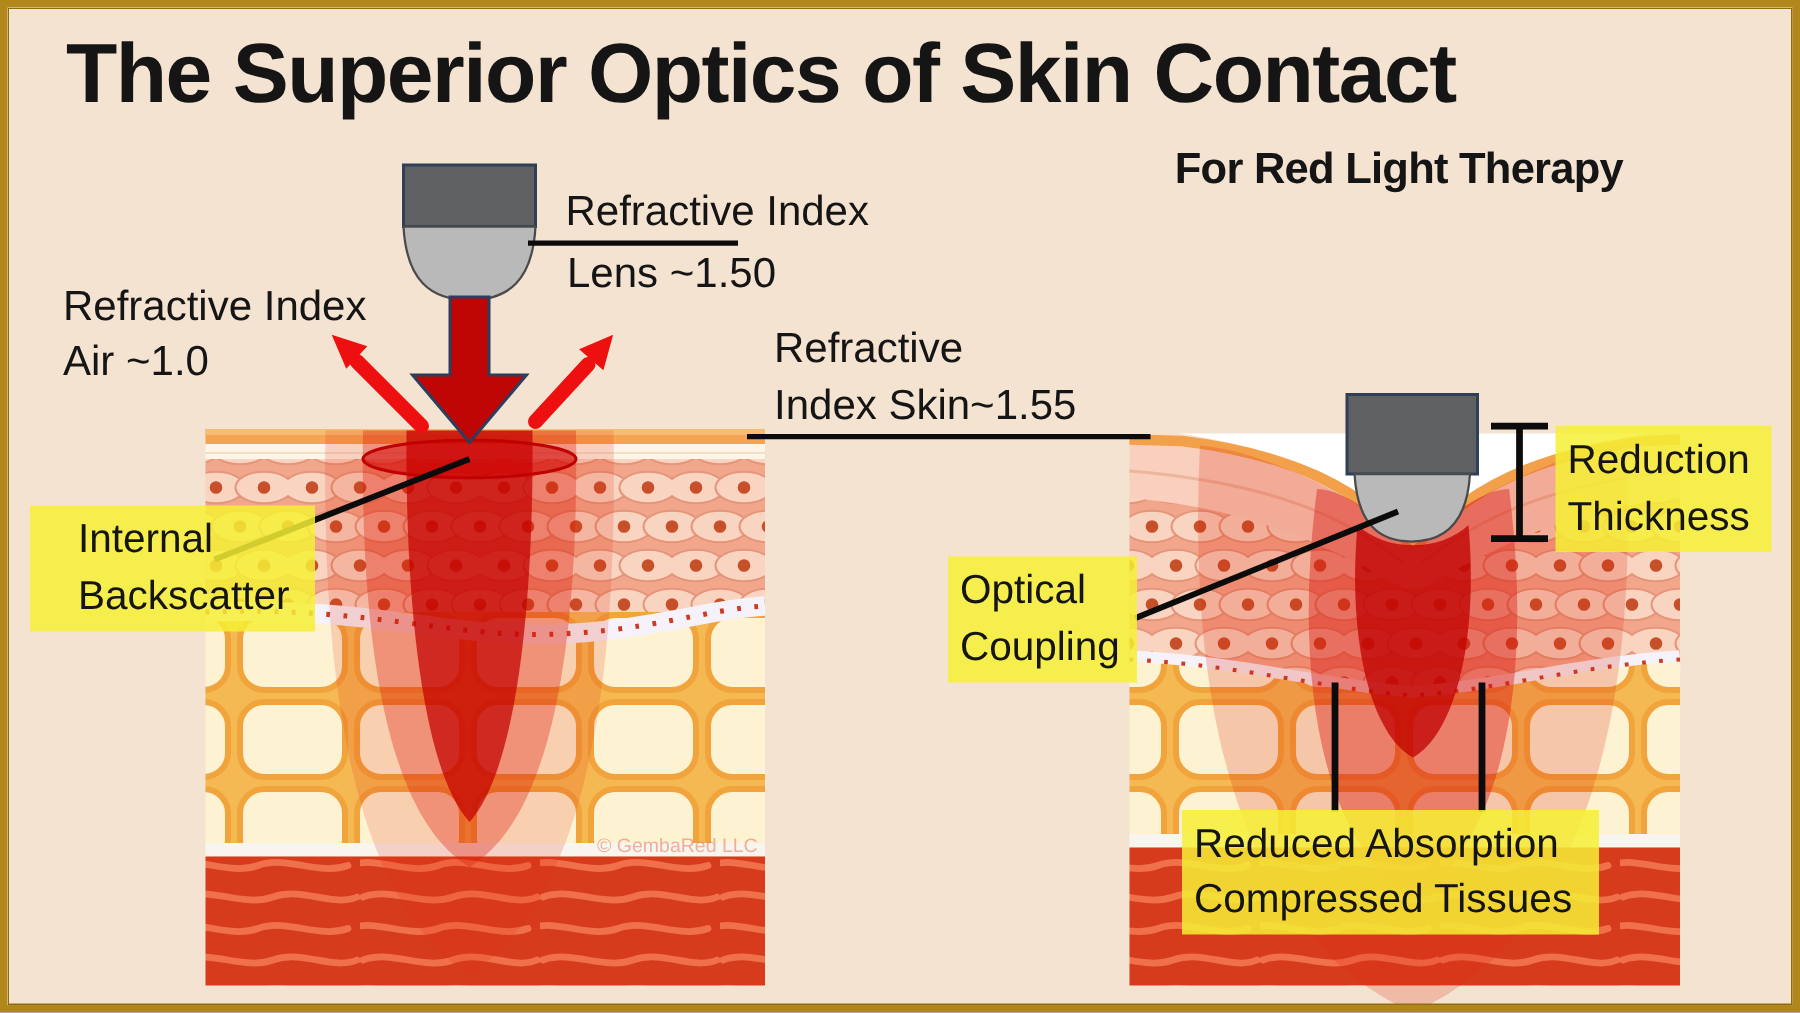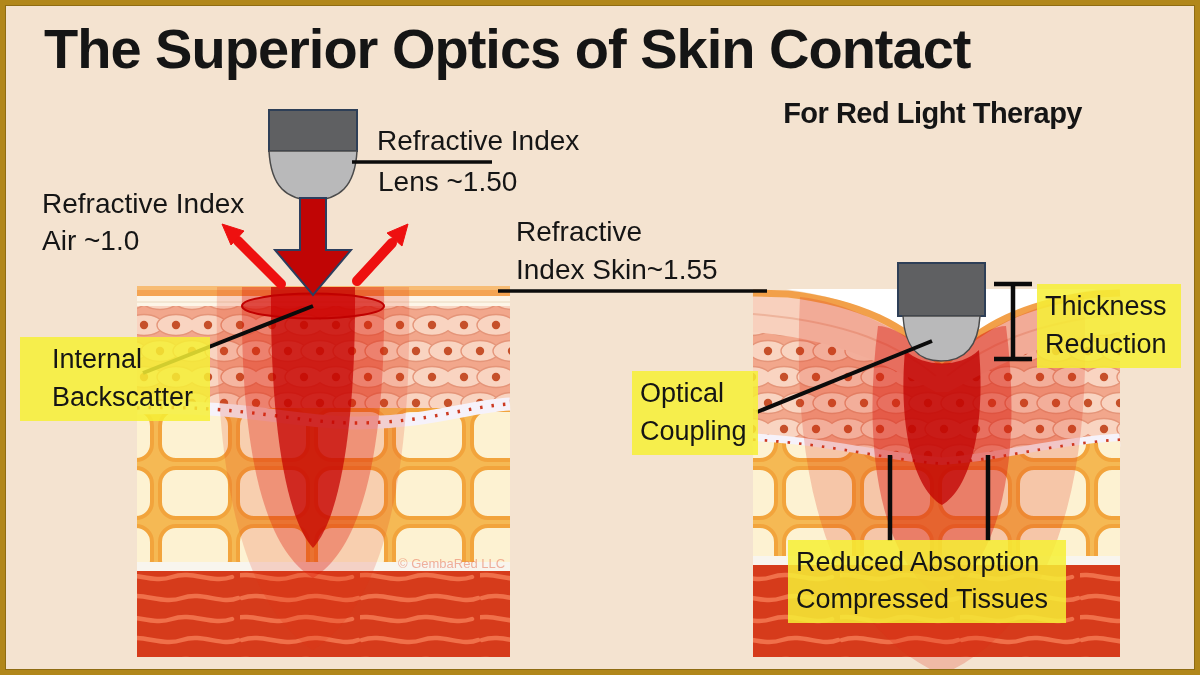--- a/index.html
+++ b/index.html
@@ -147,22 +147,22 @@
     <span class="line">Internal</span>
     <span class="line">Backscatter</span>
   </div>
 
   <div class="txt ylbl" style="left:632px;top:371px;width:110px;">
     <span class="line">Optical</span>
     <span class="line">Coupling</span>
   </div>
 
   <div class="txt ylbl" style="left:1037px;top:284px;width:128px;">
+    <span class="line">Reduction</span>
     <span class="line">Thickness</span>
-    <span class="line">Reduction</span>
   </div>
 
   <div class="txt ylbl" style="left:788px;top:540px;width:262px;line-height:1.38;">
     <span class="line">Reduced Absorption</span>
     <span class="line">Compressed Tissues</span>
   </div>
 
   <div class="txt wmark">© GembaRed LLC</div>
 
   <div class="frame"></div>

